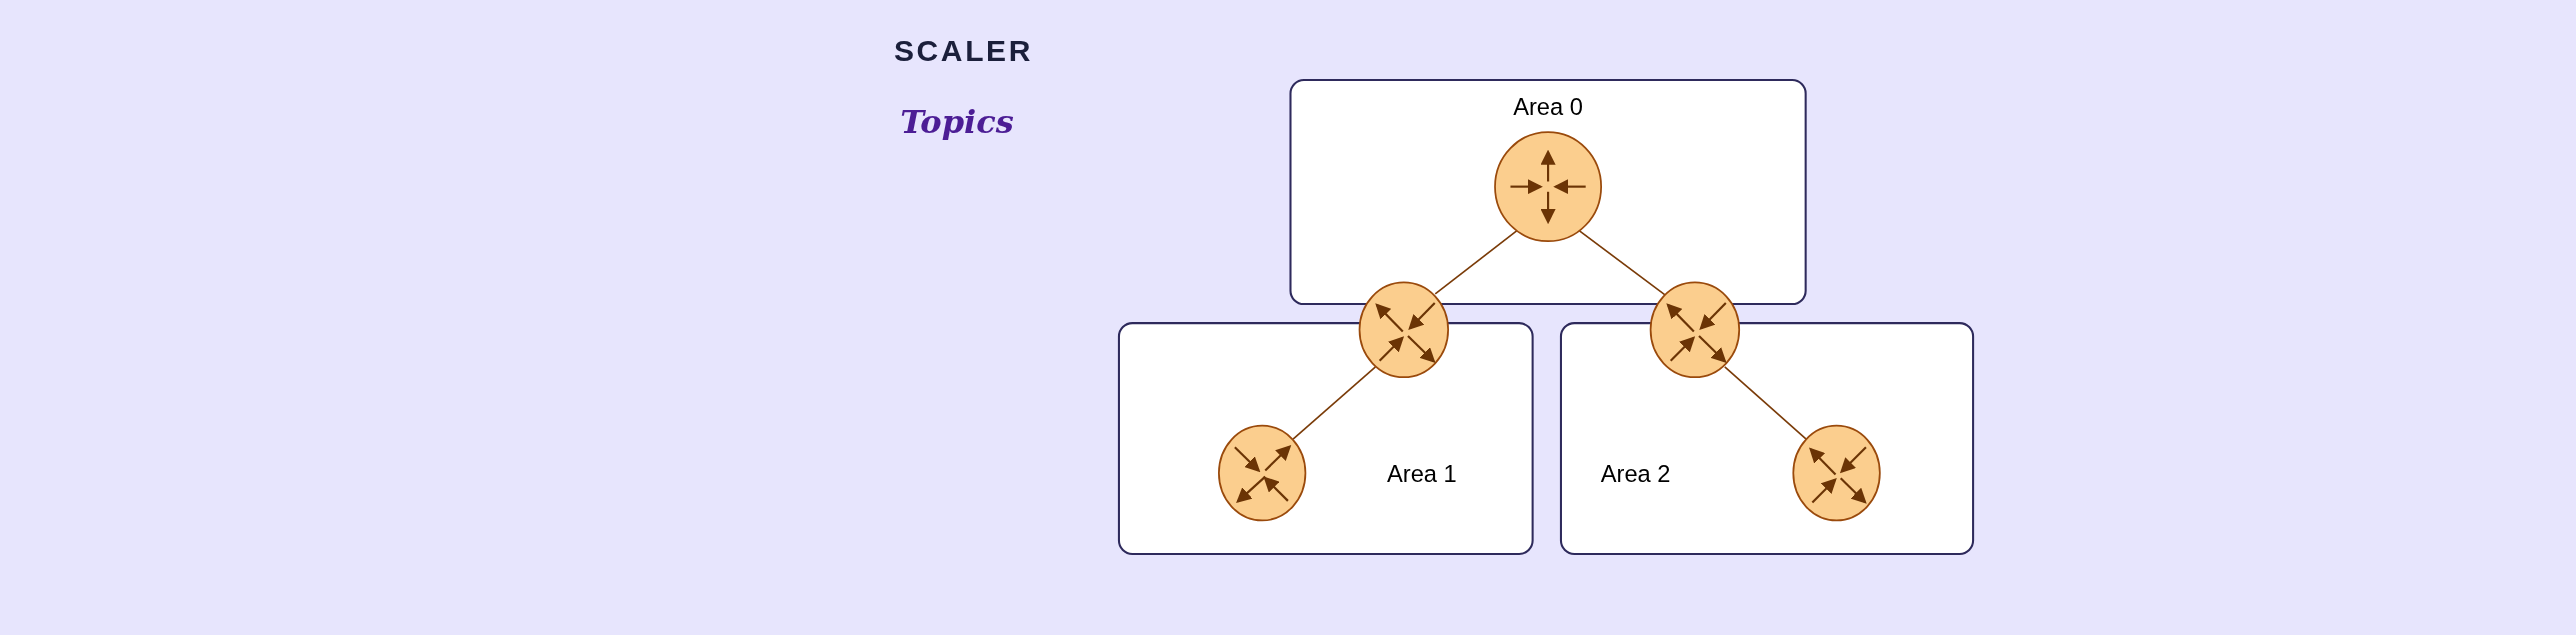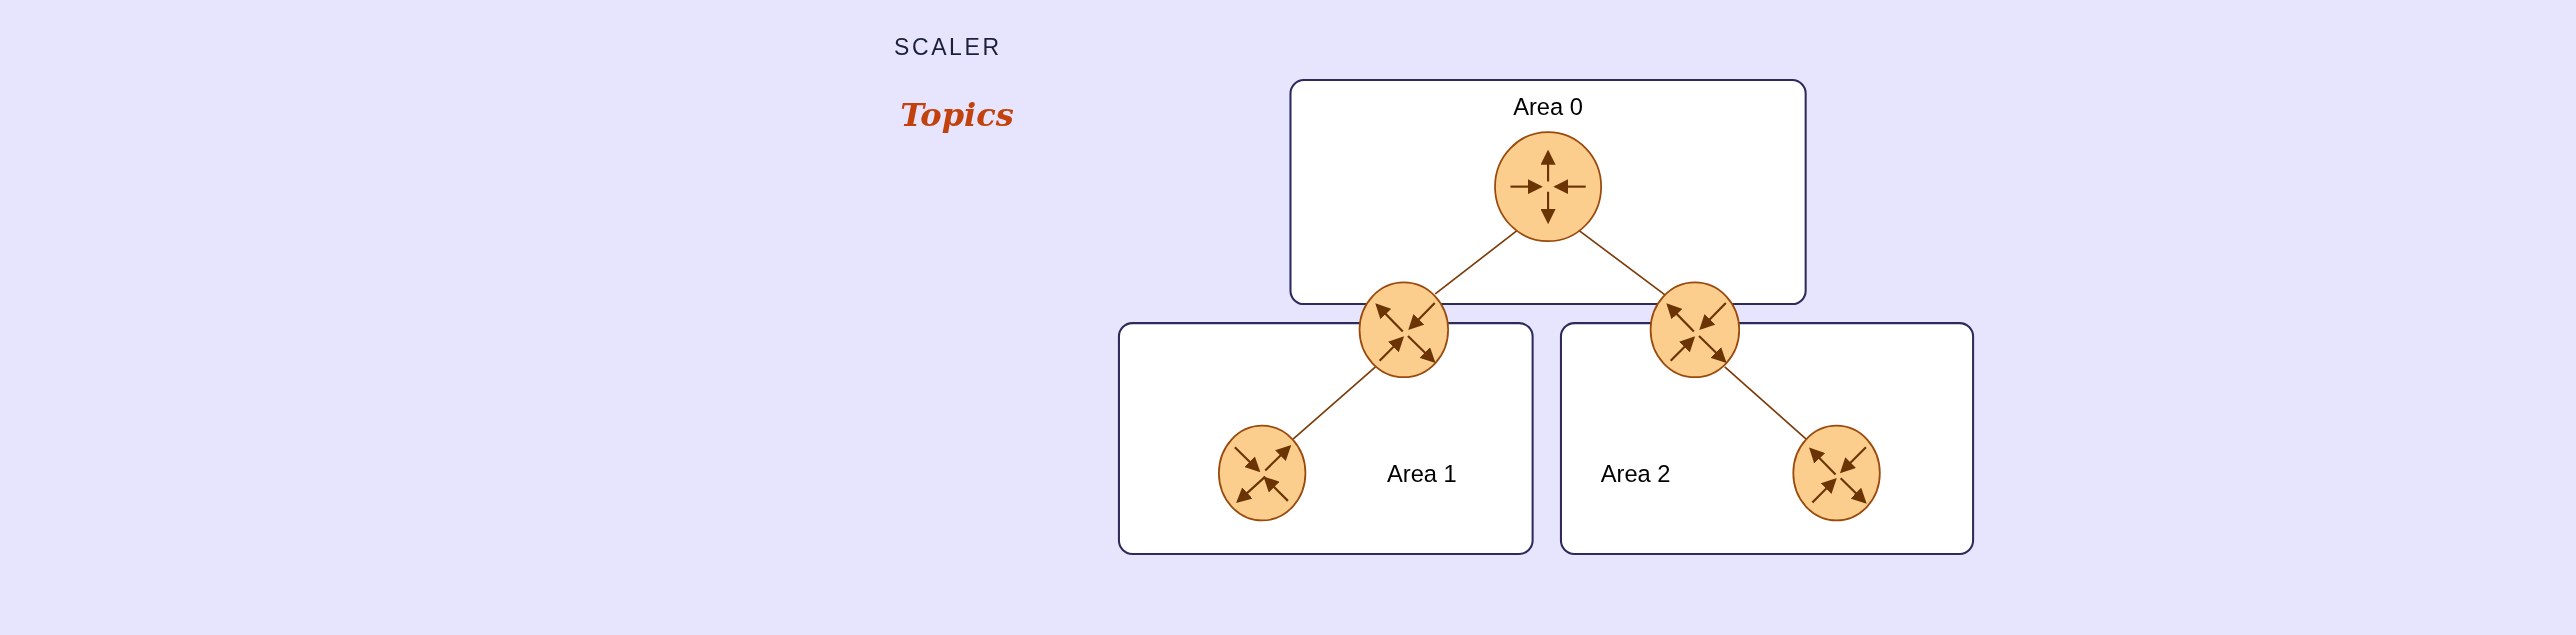--- a/index.html
+++ b/index.html
@@ -24,22 +24,22 @@
   
   #brand {
     position: absolute;
     left: 894px;
     top: 36px;
     width: 144px;
     height: 72px;
   }
   #brand .brand-word {
     font-family: "Liberation Sans", sans-serif;
-    font-weight: normal;
-    font-size: 23px;
+    font-weight: bold;
+    font-size: 30px;
     letter-spacing: 2.6px;
     color: #1b1f3b;
     line-height: 1;
     white-space: nowrap;
   }
   #brand .brand-script {
     font-family: "DejaVu Serif", serif;
     font-style: italic;
     font-weight: bold;
     font-size: 32px;
@@ -66,21 +66,21 @@
     fill: #000000;
   }
 </style>
 </head>
 <body style="background: rgb(231, 229, 253);">
 
 <div id="page">
 
   <div id="brand">
     <div class="brand-word" style="color: rgb(27, 31, 59);">SCALER</div>
-    <div class="brand-script" style="color: #c2410c; margin-top: 40px;">Topics</div>
+    <div class="brand-script" style="color: #4c1d95; margin-top: 40px;">Topics</div>
   </div>
 
   <div id="diagram">
     <svg width="3091" height="636" viewBox="0 0 6000 1234" xmlns="http://www.w3.org/2000/svg">
 
       <defs>
         <marker id="ah" viewBox="0 0 12 12" refX="10" refY="6" markerWidth="7" markerHeight="7" orient="auto-start-reverse">
           <path d="M0,0 L12,6 L0,12 z" fill="#6b3405"></path>
         </marker>
       </defs>

